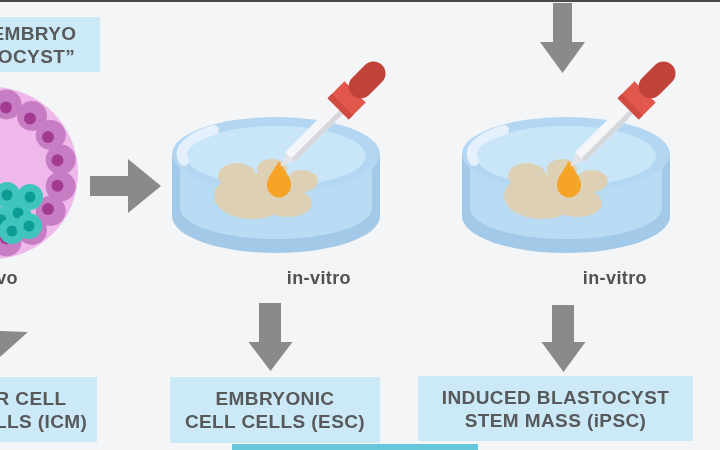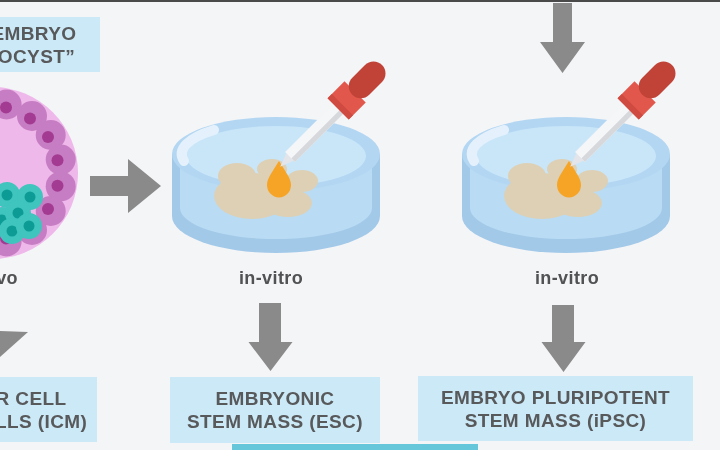--- a/index.html
+++ b/index.html
@@ -13,21 +13,21 @@
   .bluebox{
     position:absolute;background:#cce9f7;color:#58595b;
     font-weight:bold;font-size:19px;line-height:23px;letter-spacing:0.4px;
     text-align:center;display:flex;flex-direction:column;justify-content:center;
   }
   .bluebox .ln{white-space:nowrap;}
   .shift35{transform:translateX(35px);}
   .shift11{transform:translateX(11px);}
   .ctx{
     position:absolute;top:268px;font-weight:bold;font-size:18px;
-    color:#515254;letter-spacing:0.4px;text-align:center;white-space:nowrap;
+    color:#515254;letter-spacing:0.4px;text-align:right;white-space:nowrap;
   }
   .embryo-label{left:-102px;top:17px;width:202px;height:55px;}
   .icm-box{left:-104px;top:377px;width:201px;height:65px;}
   .esc-box{left:170px;top:377px;width:210px;height:66px;text-align:center;}
   .ipsc-box{left:418px;top:376px;width:275px;height:65px;}
   .invivo{left:-102px;width:120px;text-align:right;}
   .invitro-esc{left:191px;width:160px;}
   .invitro-ipsc{left:487px;width:160px;}
   .bottom-bar{position:absolute;left:232px;top:444px;width:246px;height:6px;background:#66c7da;}
 </style>
@@ -144,21 +144,21 @@
 <div class="ctx invitro-esc">in-vitro</div>
 <div class="ctx invitro-ipsc">in-vitro</div>
 
 <div class="bluebox icm-box">
   <div class="ln shift11">INNER CELL</div>
   <div class="ln">MASS CELLS (ICM)</div>
 </div>
 
 <div class="bluebox esc-box">
   <div class="ln">EMBRYONIC</div>
-  <div class="ln">STEM MASS (ESC)</div>
+  <div class="ln">CELL CELLS (ESC)</div>
 </div>
 
 <div class="bluebox ipsc-box">
-  <div class="ln">EMBRYO PLURIPOTENT</div>
+  <div class="ln">INDUCED BLASTOCYST</div>
   <div class="ln">STEM MASS (iPSC)</div>
 </div>
 
 <div class="bottom-bar"></div>
 
 </body></html>

